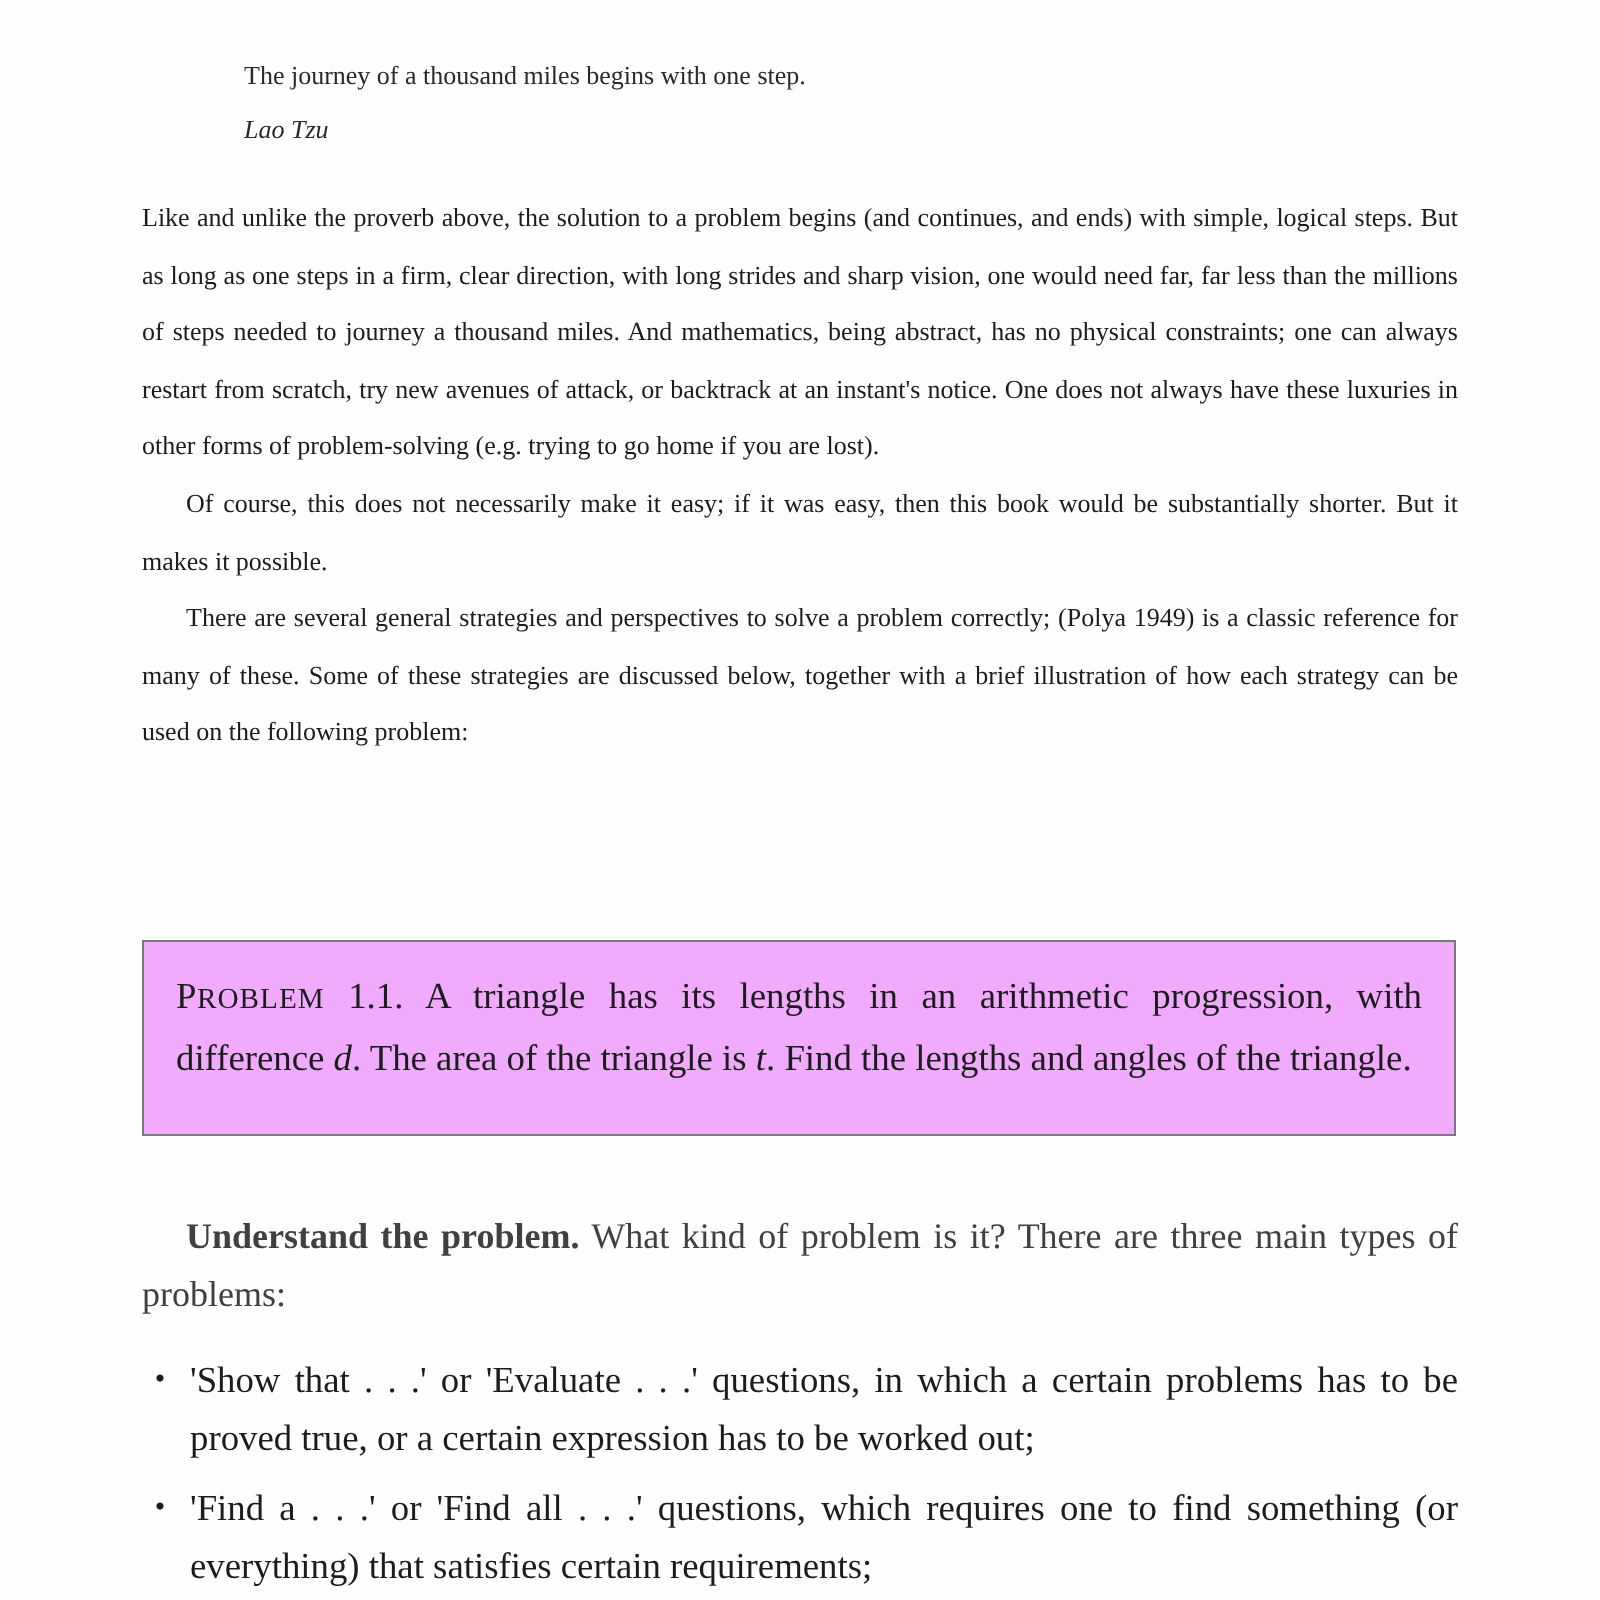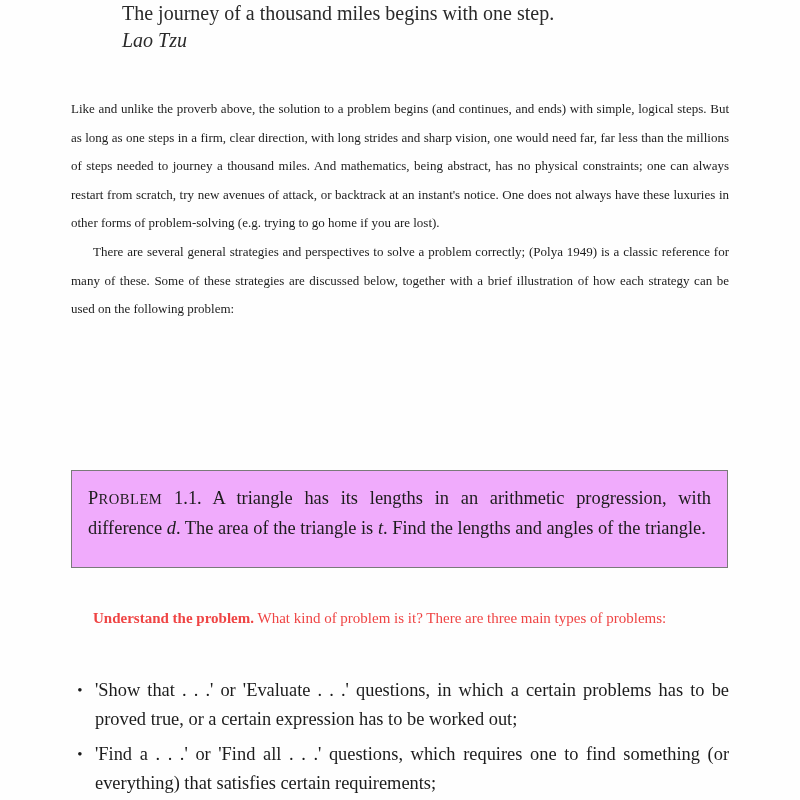--- a/index.html
+++ b/index.html
@@ -22,23 +22,23 @@
     top: 0;
     width: 800px;
     height: 800px;
     overflow: hidden;
   }
 
   
   .epigraph {
     position: absolute;
     left: 122px;
-    top: 0;
+    top: 24px;
     width: 432px;
-    font-size: 20px;
+    font-size: 13px;
     line-height: 27px;
     color: #2a2a2a;
   }
   .epigraph-quote {
     display: block;
     text-align: left;
     white-space: nowrap;
   }
   .epigraph-attrib {
     display: block;
@@ -98,25 +98,25 @@
   .mathvar {
     font-style: italic;
   }
 
   
   .section-para {
     position: absolute;
     left: 71px;
     top: 604px;
     width: 658px;
-    font-size: 15px;
+    font-size: 18px;
     line-height: 28.6px;
     text-align: justify;
     text-indent: 22px;
-    color: #ef4444;
+    color: #404040;
   }
   .runin-head {
     font-weight: bold;
   }
 
   
   .bullet-list {
     position: absolute;
     left: 71px;
     top: 676px;
@@ -153,20 +153,21 @@
 
 <div class="page">
 
   <div class="epigraph">
     <span class="epigraph-quote">The journey of a thousand miles begins with one step.</span>
     <span class="epigraph-attrib">Lao Tzu</span>
   </div>
 
   <div class="body-col">
     <p class="para">Like and unlike the proverb above, the solution to a problem begins (and continues, and ends) with simple, logical steps. But as long as one steps in a firm, clear direction, with long strides and sharp vision, one would need far, far less than the millions of steps needed to journey a thousand miles. And mathematics, being abstract, has no physical constraints; one can always restart from scratch, try new avenues of attack, or backtrack at an instant's notice. One does not always have these luxuries in other forms of problem-solving (e.g. trying to go home if you are lost).</p>
+    <p class="para indent">Of course, this does not necessarily make it easy; if it was easy, then this book would be substantially shorter. But it makes it possible.</p>
     <p class="para indent">There are several general strategies and perspectives to solve a problem correctly; (Polya 1949) is a classic reference for many of these. Some of these strategies are discussed below, together with a brief illustration of how each strategy can be used on the following problem:</p>
   </div>
 
   <div class="problem-box">
     <div class="problem-inner">
       <span class="smallcaps"><span class="sc-first">P</span><span class="sc-rest">ROBLEM</span></span><span> </span><span>1.1.</span><span> A triangle has its lengths in an arithmetic progression, with difference </span><span class="mathvar">d</span><span>. The area of the triangle is </span><span class="mathvar">t</span><span>. Find the lengths and angles of the triangle.</span>
     </div>
   </div>
 
   <div class="section-para">

